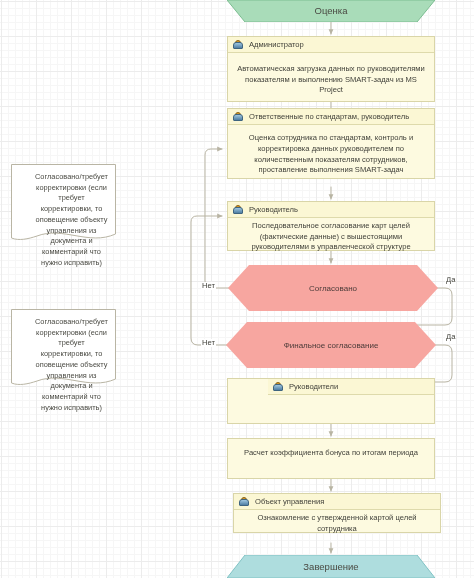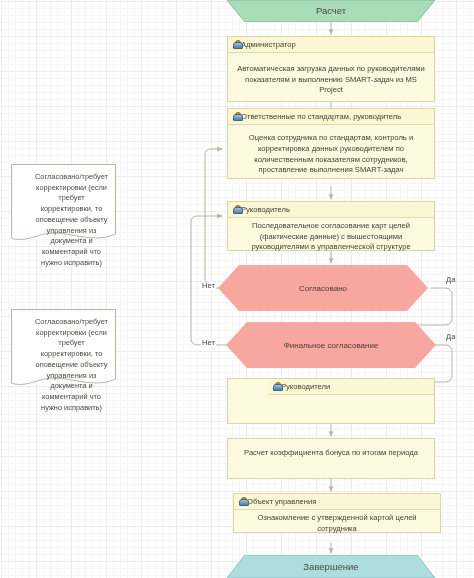--- a/index.html
+++ b/index.html
@@ -60,21 +60,21 @@
 
   
   .card {
     background: #fdfae0;
     border: 1px solid #d9d5a8;
     box-shadow: 0 0 0 0 rgba(0,0,0,0);
   }
   .card .hdr {
     display: flex;
     align-items: center;
-    gap: 0;
+    gap: 8px;
     height: 15px;
     padding: 0 4px;
     background: #fbf7d4;
     border-bottom: 1px solid #dedaab;
     font-size: 7.6px;
     color: #3f3f38;
     white-space: nowrap;
     overflow: hidden;
   }
   .card .body {
@@ -196,21 +196,21 @@
 
       <path d="M 115 205 L 160 205" stroke-dasharray="0" opacity="0"></path>
       <path d="M 115 350 L 160 350" stroke-dasharray="0" opacity="0"></path>
     </g>
   </svg>
 
   <div class="node terminator" style="left:227px; top:0px; width:208px; height:22px;">
     <svg class="cap" viewBox="0 0 208 22" preserveAspectRatio="none">
       <polygon points="0,0 208,0 190,22 18,22" fill="#a9dcb9" stroke="#7cbd91" stroke-width="1"></polygon>
     </svg>
-    <span class="lbl">Расчет</span>
+    <span class="lbl">Оценка</span>
   </div>
 
   <div class="node card solo" style="left:227px; top:36px; width:208px; height:66px;">
     <div class="hdr">
       <span class="person-icon">
         <span class="head"></span>
           <span class="torso"></span>
       </span>
       <span>Администратор</span>
     </div>
@@ -232,21 +232,21 @@
     <div class="hdr">
       <span class="person-icon">
         <span class="head"></span>
           <span class="torso"></span>
       </span>
       <span>Руководитель</span>
     </div>
     <div class="body">Последовательное согласование карт целей (фактические данные) с вышестоящими руководителями в управленческой структуре</div>
   </div>
 
-  <div class="node decision" style="left:218px; top:265px; width:210px; height:46px;">
+  <div class="node decision" style="left:228px; top:265px; width:210px; height:46px;">
     <span class="lbl">Согласовано</span>
   </div>
   <span class="branch-label" style="left:201px; top:282px;">Нет</span>
   <span class="branch-label" style="left:445px; top:276px;">Да</span>
 
   <div class="node decision" style="left:226px; top:322px; width:210px; height:46px;">
     <span class="lbl">Финальное согласование</span>
   </div>
   <span class="branch-label" style="left:201px; top:339px;">Нет</span>
   <span class="branch-label" style="left:445px; top:333px;">Да</span>

